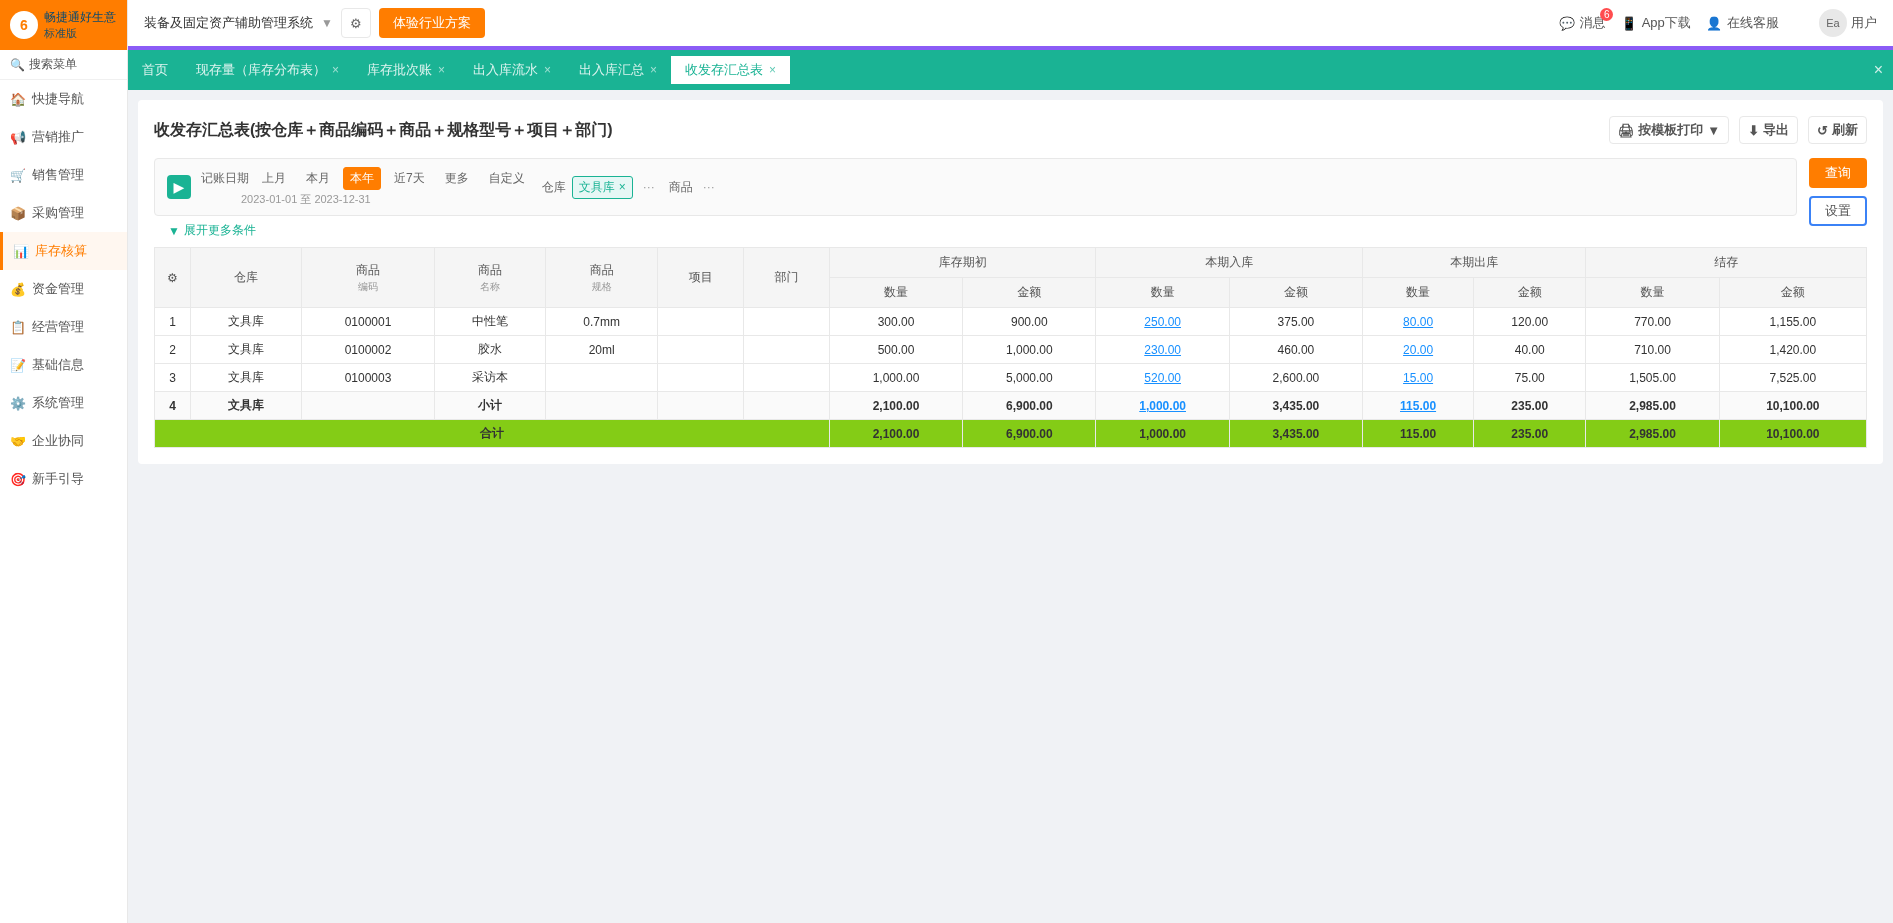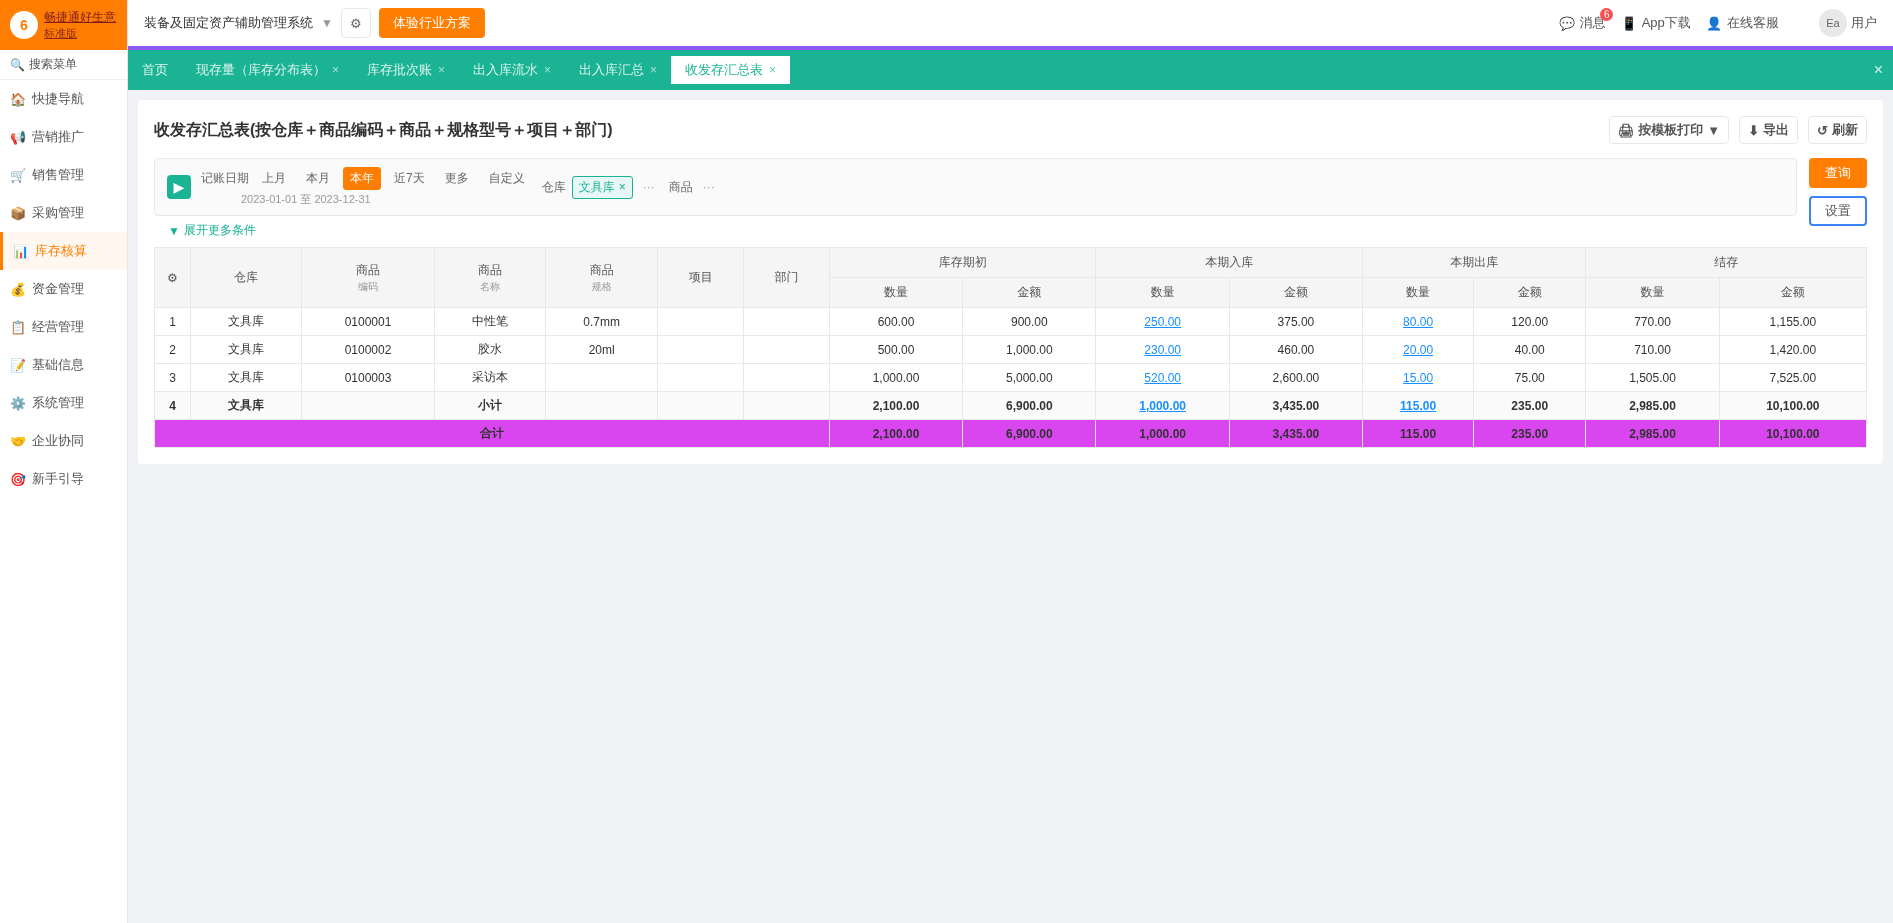--- a/index.html
+++ b/index.html
@@ -3,21 +3,21 @@
   <meta charset="utf-8">
   <style>
     * { box-sizing: border-box; margin: 0; padding: 0; }
     body { font-family: 'Microsoft YaHei', Arial, sans-serif; font-size: 13px; background: #f0f2f5; display: flex; height: 923px; overflow: hidden; }
 
     
     .sidebar { width: 128px; background: #fff; display: flex; flex-direction: column; border-right: 1px solid #e8e8e8; flex-shrink: 0; }
     .sidebar-logo { background: #ff7d00; color: #fff; padding: 8px 10px; display: flex; align-items: center; gap: 6px; height: 50px; }
     .sidebar-logo-icon { width: 28px; height: 28px; background: #fff; border-radius: 50%; display: flex; align-items: center; justify-content: center; }
     .sidebar-logo-icon span { color: #ff7d00; font-size: 14px; font-weight: bold; }
-    .sidebar-logo-text { font-size: 12px; line-height: 1.3; color: #7f1d1d; text-decoration: underline; }
+    .sidebar-logo-text { font-size: 12px; line-height: 1.3; color: #0c4a6e; }
     .sidebar-search { padding: 6px 10px; display: flex; align-items: center; gap: 4px; cursor: pointer; border-bottom: 1px solid #f0f0f0; color: #555; font-size: 12px; }
     .sidebar-nav-item { padding: 10px 10px; display: flex; align-items: center; gap: 6px; cursor: pointer; color: #555; font-size: 13px; position: relative; }
     .sidebar-nav-item.active { background: #fff7f0; color: #ff7d00; border-left: 3px solid #ff7d00; }
     .sidebar-nav-icon { width: 16px; height: 16px; display: flex; align-items: center; justify-content: center; flex-shrink: 0; }
 
     
     .main { flex: 1; display: flex; flex-direction: column; overflow: hidden; }
 
     
     .topbar { height: 50px; background: #fff; display: flex; align-items: center; justify-content: space-between; padding: 0 16px; border-bottom: 4px solid #8b5cf6; flex-shrink: 0; }
@@ -55,21 +55,21 @@
     .query-btn { background: #ff7d00; color: #fff; border: none; border-radius: 4px; padding: 6px 16px; cursor: pointer; font-size: 13px; }
     .settings-btn-small { background: #fff; color: #555; border: 2px solid #3b82f6; border-radius: 4px; padding: 4px 12px; cursor: pointer; font-size: 13px; display: block; text-align: center; margin-top: 4px; }
 
     
     .data-table { width: 100%; border-collapse: collapse; font-size: 12px; }
     .data-table th { background: #f5f5f5; border: 1px solid #e8e8e8; padding: 6px 8px; text-align: center; color: #555; font-weight: normal; white-space: nowrap; }
     .data-table td { border: 1px solid #e8e8e8; padding: 5px 8px; text-align: center; color: #333; white-space: nowrap; }
     .data-table tr.subtotal td { font-weight: bold; background: #fafafa; }
     .data-table .settings-col { width: 36px; }
     .th-group { text-align: center; font-weight: bold; color: #444; }
-    .footer-row { background: #d946ef; border-radius: 14px; }
+    .footer-row { background: #84cc16; border-radius: 14px; }
     .footer-row td { font-weight: bold; color: #333; }
   </style>
 </head>
 <body>
 
 <div class="sidebar">
   <div class="sidebar-logo">
     <div class="sidebar-logo-icon">
       <span>6</span>
     </div>
@@ -287,21 +287,21 @@
           </thead>
           <tbody id="table-body">
           <tr>
                 <td>1</td>
                 <td>文具库</td>
                 <td>0100001</td>
                 <td>中性笔</td>
                 <td>0.7mm</td>
                 <td></td>
                 <td></td>
-                <td>600.00</td>
+                <td>300.00</td>
                 <td>900.00</td>
                 <td><span style="text-decoration:underline;color:#1890ff;cursor:pointer;">250.00</span></td>
                 <td>375.00</td>
                 <td><span style="text-decoration:underline;color:#1890ff;cursor:pointer;">80.00</span></td>
                 <td>120.00</td>
                 <td>770.00</td>
                 <td>1,155.00</td>
               </tr>
               <tr>
                 <td>2</td>

